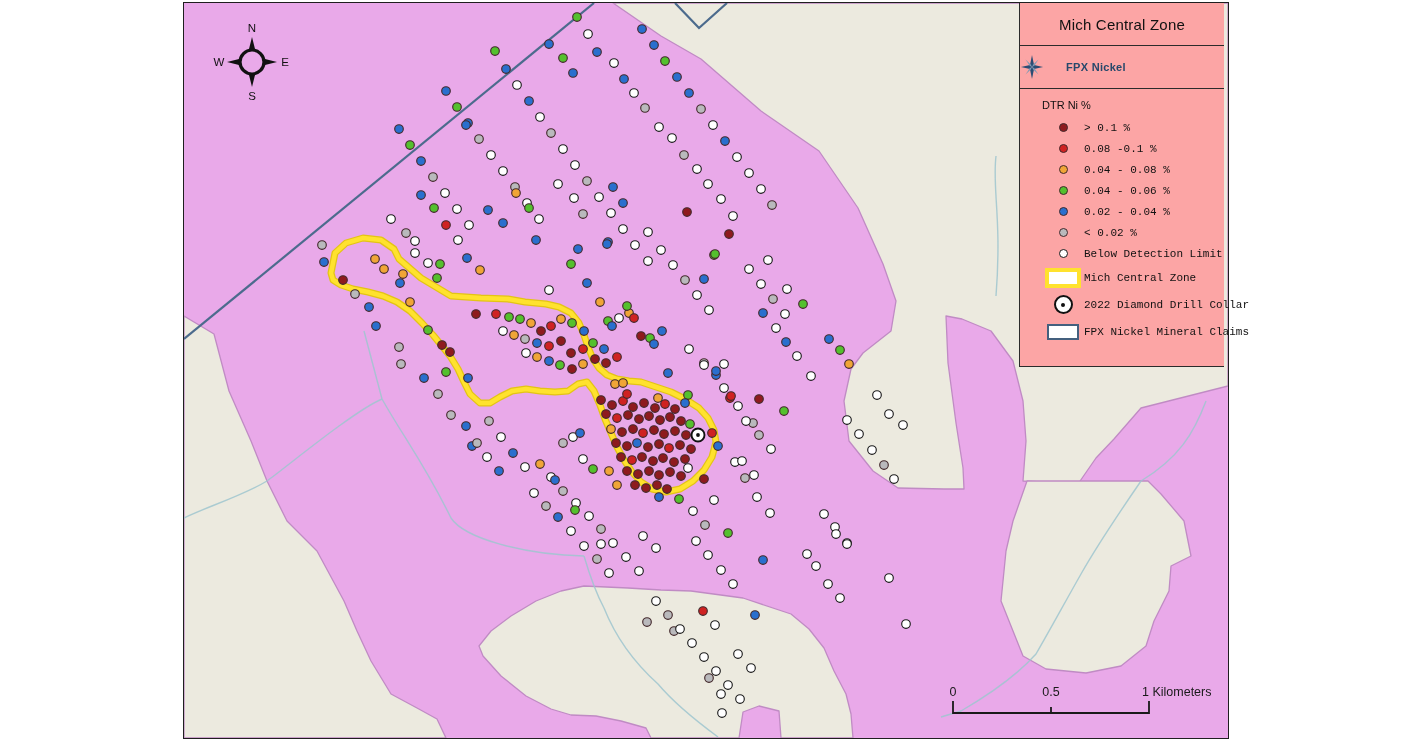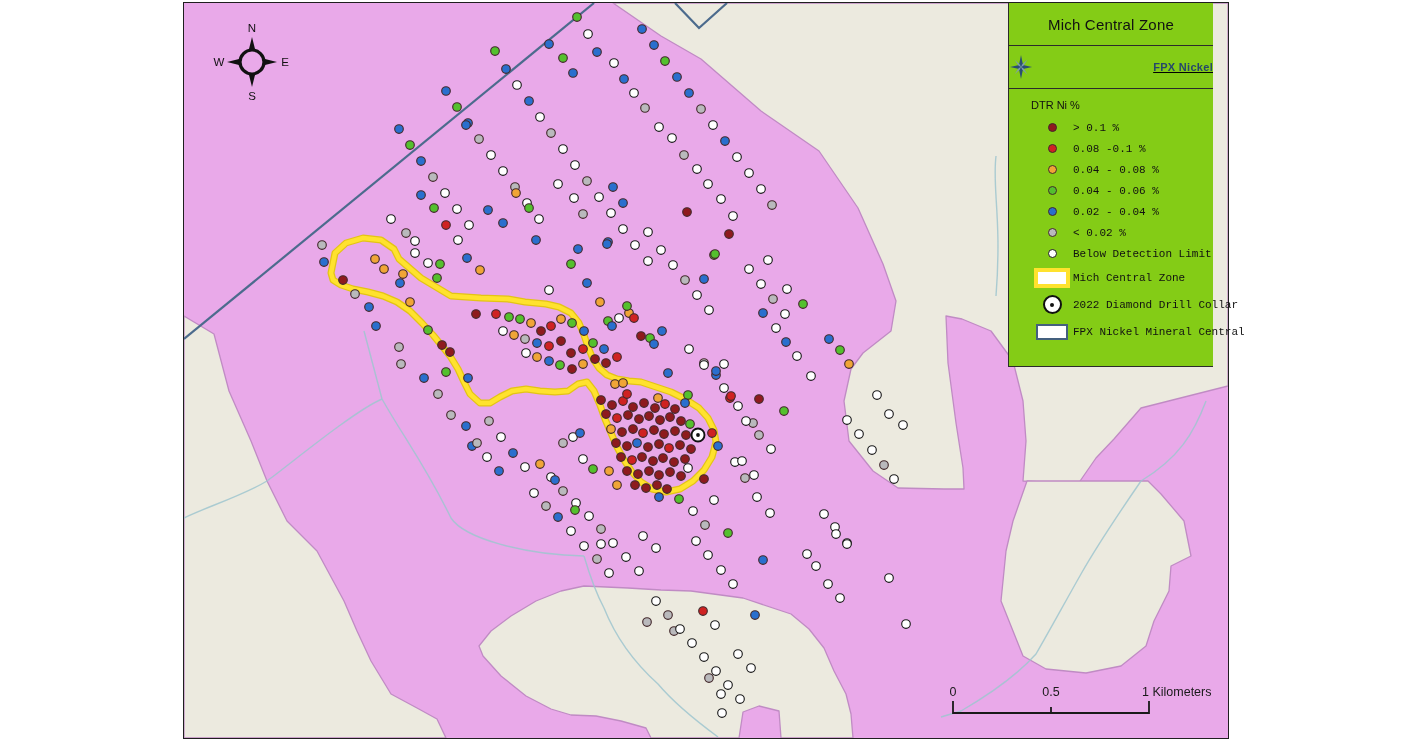--- a/index.html
+++ b/index.html
@@ -2,26 +2,26 @@
 <html><head>
 <meta charset="utf-8">
 <style>
   html,body{margin:0;padding:0;background:#ffffff;width:1411px;height:739px;overflow:hidden;
     font-family:"Liberation Sans",sans-serif;}
   #stage{position:relative;width:1411px;height:739px;background:#ffffff;}
   #map-frame{position:absolute;left:183px;top:2px;width:1044px;height:735px;
     border:1.5px solid #1f1f1f;box-sizing:content-box;background:#eceadf;}
   #map-svg{position:absolute;left:0;top:0;}
   
-  #legend{position:absolute;right:15px;top:0;width:205px;height:364px;background:#84cc16;
+  #legend{position:absolute;right:4px;top:0;width:205px;height:364px;background:#fca5a5;
     border-left:1.5px solid #2b2b2b;border-bottom:1.5px solid #2b2b2b;box-sizing:border-box;z-index:5;}
   #legend .lg-title{height:42px;display:flex;align-items:center;justify-content:center;
     font-size:15px;color:#111;border-bottom:1.5px solid #2b2b2b;letter-spacing:.2px;}
-  #legend .lg-brand{height:42px;display:flex;align-items:center;justify-content:space-between;gap:6px;
-    border-bottom:1.5px solid #2b2b2b;text-decoration:underline;}
+  #legend .lg-brand{height:42px;display:flex;align-items:center;justify-content:flex-start;gap:22px;
+    border-bottom:1.5px solid #2b2b2b;}
   #legend .lg-brand .brand-text{font-size:11px;font-weight:bold;color:#26486b;letter-spacing:.3px;}
   #legend .lg-body{padding:8px 0 0 22px;}
   #legend .lg-section{font-size:11px;color:#111;margin:2px 0 6px 0;}
   .lg-row{display:flex;align-items:center;height:21px;font-family:Liberation Mono, monospace;}
   .lg-row .sym{width:42px;display:flex;align-items:center;justify-content:center;flex:0 0 42px;}
   .lg-row .lbl{font-size:11px;color:#111;white-space:nowrap;}
   .lg-feature{height:27px;}
   .dot{width:9px;height:9px;border-radius:50%;border:1.2px solid #43292c;box-sizing:border-box;}
   .dot.bdl{border-color:#1c1c1c;}
   .sw-zone{width:28px;height:12px;background:#fff;border:4px solid #ffe22e;box-sizing:content-box;}
@@ -486,19 +486,19 @@
             <div class="lg-row lg-feature">
               <span class="sym">
                 <span class="collar-sym"></span>
               </span>
               <span class="lbl">2022 Diamond Drill Collar</span>
             </div>
             <div class="lg-row lg-feature">
               <span class="sym">
                 <span class="sw-claims"></span>
               </span>
-              <span class="lbl">FPX Nickel Mineral Central</span>
+              <span class="lbl">FPX Nickel Mineral Claims</span>
             </div>
           </div>
       </div>
     </div>
   </div>
 </div>
 
 </body></html>

